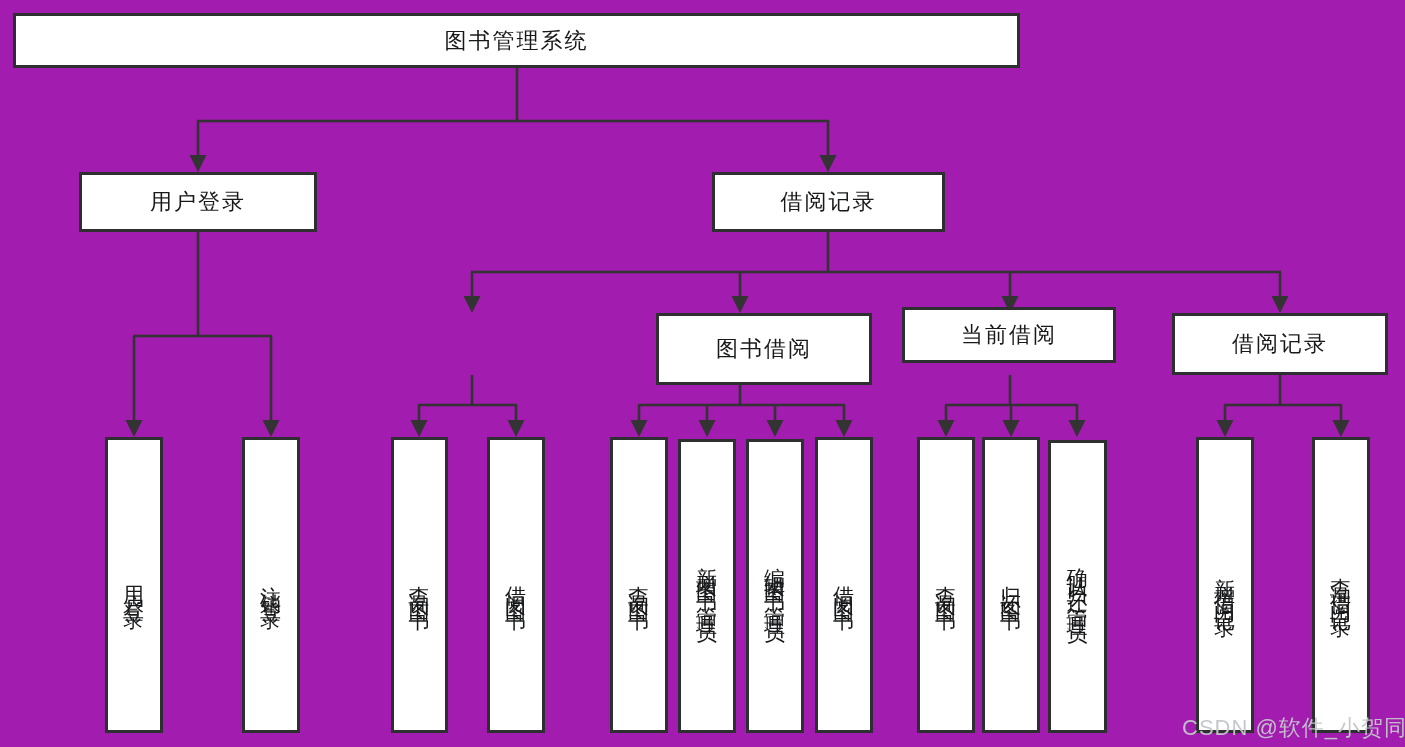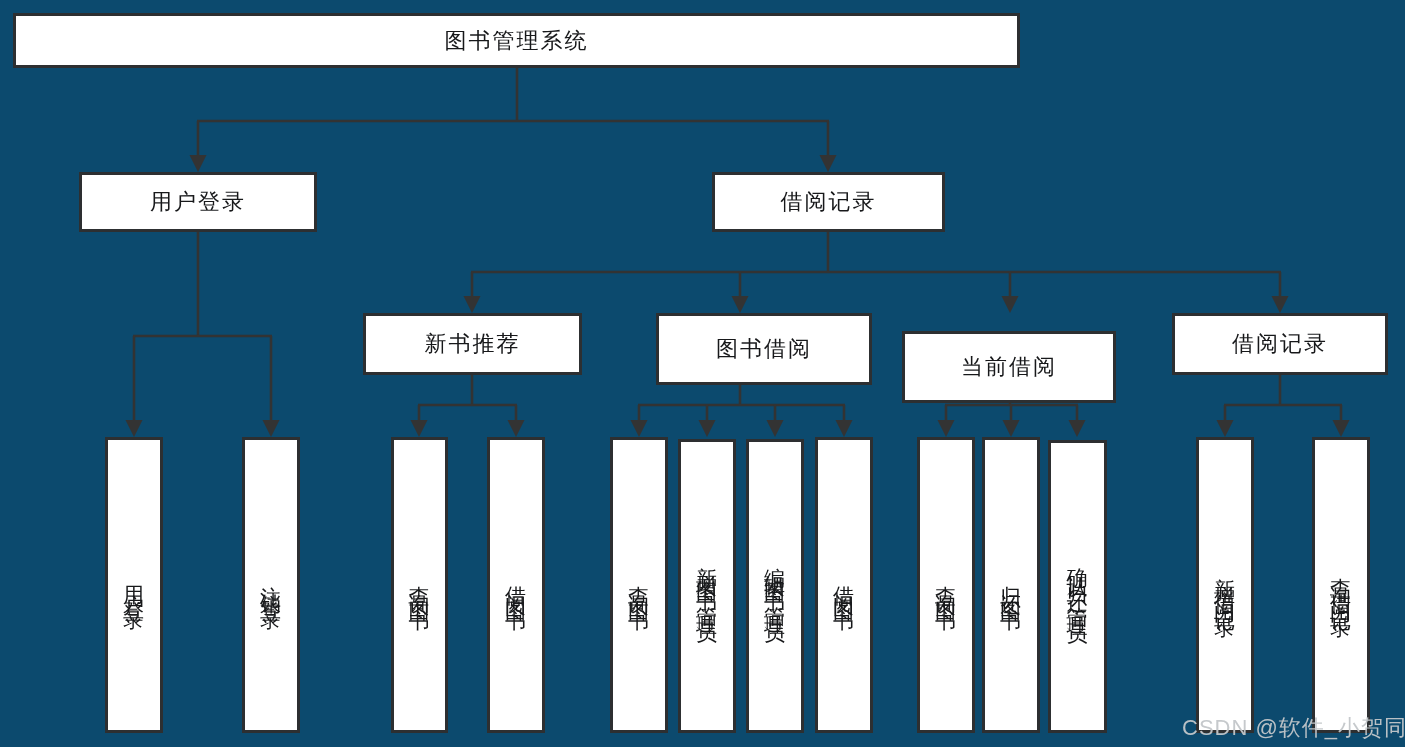--- a/index.html
+++ b/index.html
@@ -1,17 +1,17 @@
 <!DOCTYPE html>
 <html><head>
 <meta charset="utf-8">
 <style>
   html,body { margin:0; padding:0; background:#ffffff; }
   .stage {
-    position:relative; width:1405px; height:747px; background:#0c4a6e;
+    position:relative; width:1405px; height:747px; background:#a21caf;
     font-family:"Liberation Sans", sans-serif; overflow:hidden;
   }
   svg.connectors { position:absolute; left:0; top:0; z-index:0; }
   .node {
     position:absolute; box-sizing:border-box; z-index:1;
     border:3px solid #2d2f31; background:#ffffff;
     display:flex; align-items:center; justify-content:center;
     color:#17181a; font-size:22px; letter-spacing:2px; line-height:1;
     white-space:nowrap;
   }
@@ -83,23 +83,22 @@
       <polygon points="1216.5,420 1233.5,420 1225,437" fill="#333333"></polygon>
       <line x1="1341" y1="405" x2="1341" y2="424" stroke="#333333" stroke-width="2.6"></line>
       <polygon points="1332.5,420 1349.5,420 1341,437" fill="#333333"></polygon>
     </svg>
 
   <div class="node" style="left:13px;top:13px;width:1007px;height:55px">图书管理系统</div>
 
   <div class="node" style="left:79px;top:172px;width:238px;height:60px">用户登录</div>
   <div class="node" style="left:712px;top:172px;width:233px;height:60px">借阅记录</div>
 
-  <div class="node" style="left:363px;top:313px;width:219px;height:62px">新书推荐</div>
   <div class="node" style="left:656px;top:313px;width:216px;height:72px">图书借阅</div>
-  <div class="node" style="left:902px;top:331px;width:214px;height:72px">当前借阅</div>
+  <div class="node" style="left:902px;top:307px;width:214px;height:56px">当前借阅</div>
   <div class="node" style="left:1172px;top:313px;width:216px;height:62px">借阅记录</div>
 
   <div class="node vnode" style="left:105px;top:437px;width:58px;height:296px">用户登录</div>
   <div class="node vnode" style="left:242px;top:437px;width:58px;height:296px">注销登录</div>
 
   <div class="node vnode" style="left:391px;top:437px;width:57px;height:296px">查询图书</div>
   <div class="node vnode" style="left:487px;top:437px;width:58px;height:296px">借阅图书</div>
 
   <div class="node vnode" style="left:610px;top:437px;width:58px;height:296px">查询图书</div>
   <div class="node vnode" style="left:678px;top:439px;width:58px;height:294px">新增图书（管理员）</div>

